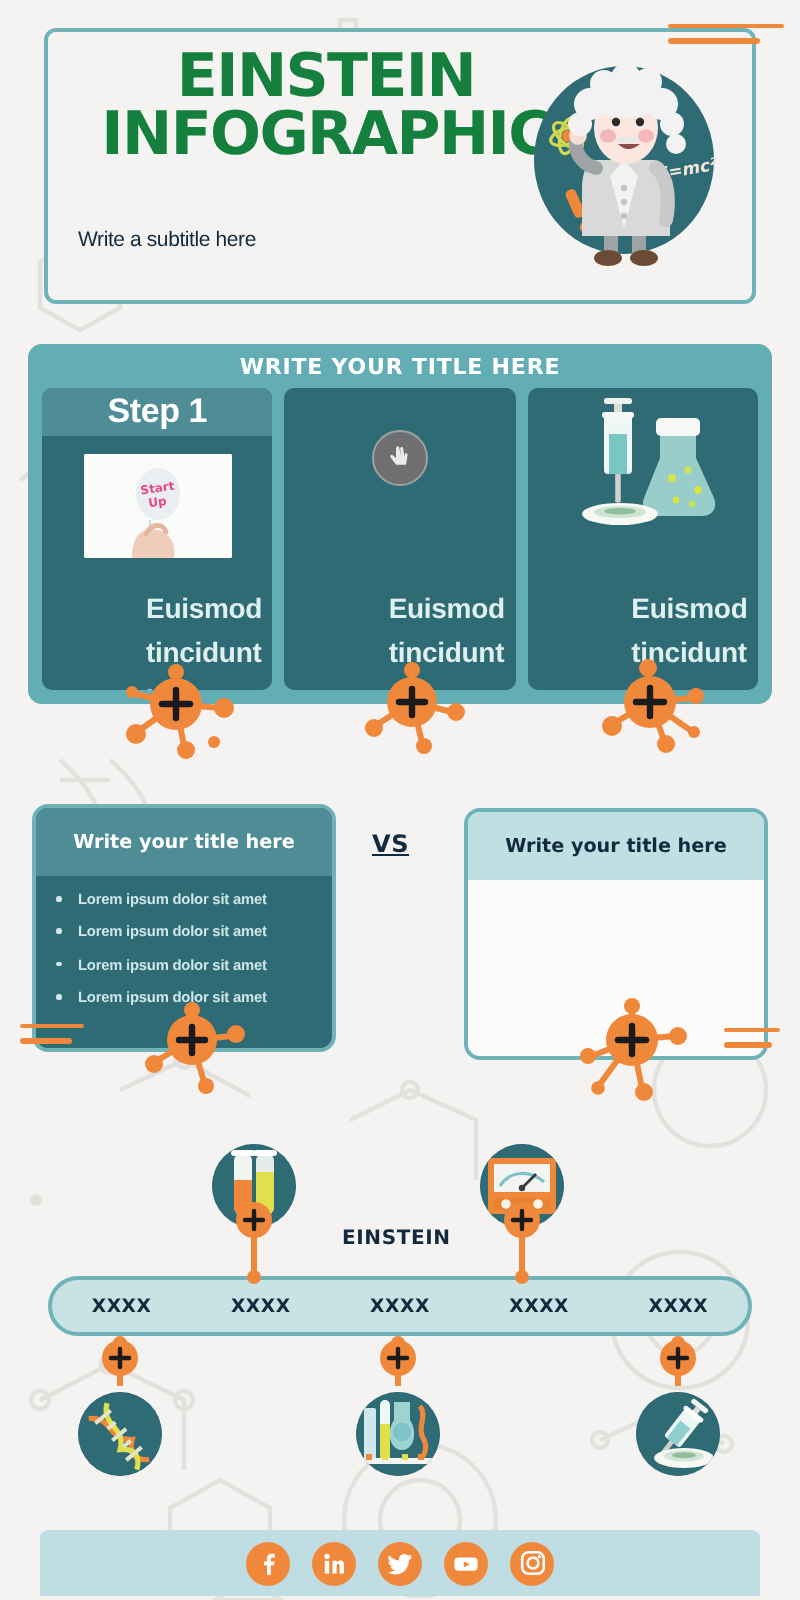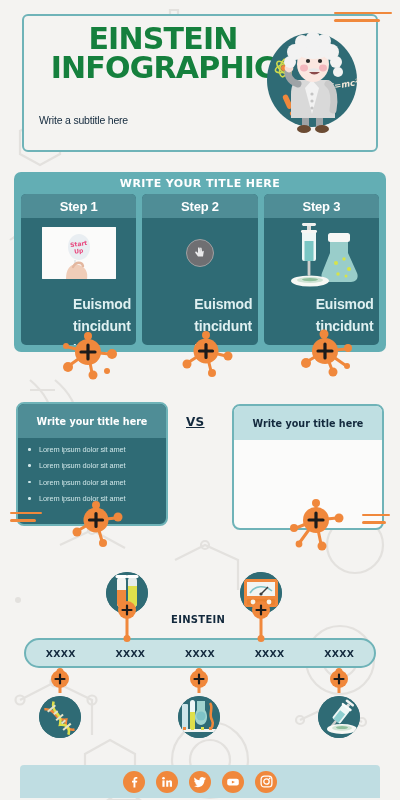--- a/index.html
+++ b/index.html
@@ -121,21 +121,21 @@
     border-radius: 5px;
     position: relative;
     overflow: hidden;
   }
   .step-head {
     height: 24px;
     background: #4f8d96;
     display: flex;
     align-items: center;
     justify-content: center;
-    font-size: 13px;
+    font-size: 17px;
     font-weight: 700;
     color: #ffffff;
     letter-spacing: -0.2px;
     text-align: center;
   }
   .step-media {
     height: 70px;
     display: flex;
     align-items: center;
     justify-content: center;
@@ -202,21 +202,21 @@
     color: #ffffff;
   }
   .vs-bullets {
     list-style: none;
     margin: 8px 0 0 10px;
   }
   .vs-bullets li {
     position: relative;
     padding-left: 11px;
     font-size: 7.4px;
-    font-weight: 400;
+    font-weight: 700;
     color: #cfe6e8;
     line-height: 1;
     margin-bottom: 9px;
     letter-spacing: -0.1px;
   }
   .vs-bullets li::before {
     content: "";
     position: absolute;
     left: 0;
     top: 2px;
@@ -479,35 +479,33 @@
             <text x="37" y="26" text-anchor="middle" font-family="DejaVu Sans, sans-serif" font-size="6" font-weight="700" fill="#e8497f" transform="rotate(-8 37 26)">Up</text>
             <path d="M33,33 L33,40" stroke="#cfd6da" stroke-width="1"></path>
             <path d="M24,52 C24,40 30,36 37,38 C44,40 46,46 45,52 Z" fill="#f0cdb8"></path>
             <path d="M31,40 C34,34 40,35 41,39" stroke="#e3b79f" stroke-width="2.4" fill="none" stroke-linecap="round"></path>
           </svg>
         </div>
         <div class="step-text">Euismod tincidunt ut laoreet dolore</div>
       </div>
 
       <div class="step-card">
-        <div class="step-head">Step 2</div>
         <div class="step-media">
           <div class="icon-placeholder">
             <svg width="14" height="14" viewBox="0 0 14 14" xmlns="http://www.w3.org/2000/svg">
               <path d="M5,2 L5,7 L3.4,5.6 C2.6,5 1.7,6 2.4,6.9 L5,10.4 L10,10.4 L10.8,5.6
                        C11,4.6 9.6,4.3 9.4,5.2 L9.2,6.2 L8.6,2.2 C8.4,1.2 7,1.4 7.1,2.4 L7.4,5.8
                        L6.6,1.8 C6.4,0.8 5,1 5.2,2 Z" fill="#e9e9ea"></path>
             </svg>
           </div>
         </div>
         <div class="step-text">Euismod tincidunt ut laoreet dolore</div>
       </div>
 
       <div class="step-card">
-        <div class="step-head">Step 3</div>
         <div class="step-media">
           <svg width="82" height="68" viewBox="0 0 82 68" xmlns="http://www.w3.org/2000/svg">
 
             <path d="M50,22 L50,34 L42,54 C40,59 44,63 49,63 L71,63 C76,63 79,59 77,54 L68,34 L68,22 Z" fill="#9fd3cf" opacity="0.95"></path>
             <rect x="48" y="14" width="22" height="9" rx="2.5" fill="#f7f7f5"></rect>
             <g fill="#d6e34a">
               <circle cx="56" cy="44" r="2"></circle>
               <circle cx="64" cy="40" r="1.7"></circle>
               <circle cx="69" cy="50" r="2"></circle>
               <circle cx="58" cy="55" r="1.7"></circle>

